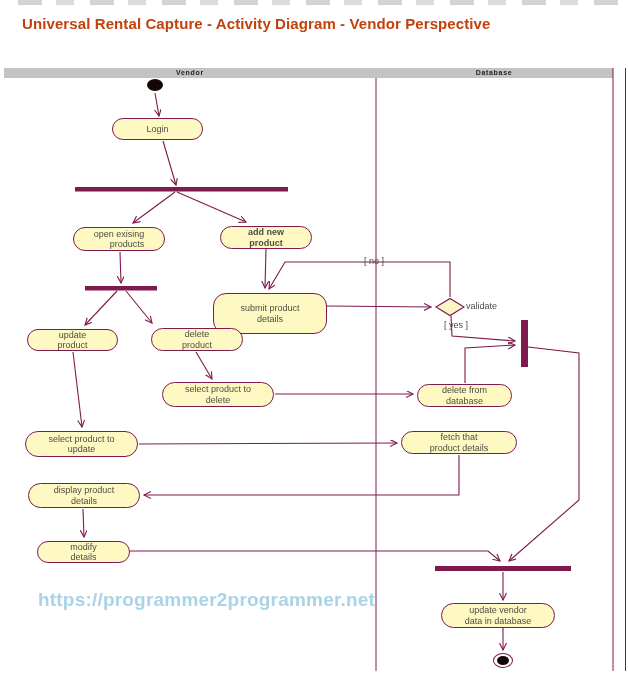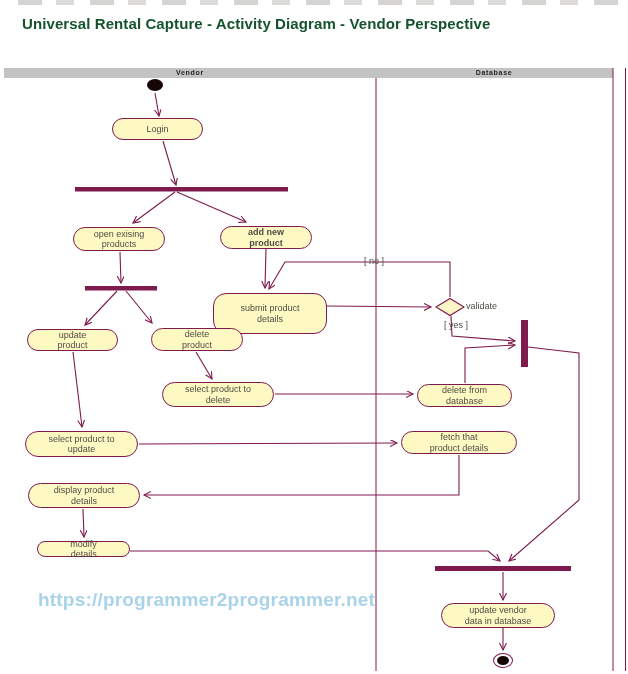--- a/index.html
+++ b/index.html
@@ -6,21 +6,21 @@
   #stage{
     position:relative;width:628px;height:674px;background:#ffffff;overflow:hidden;
     font-family:"Liberation Sans","DejaVu Sans",sans-serif;
   }
   
   #top-strip{
     position:absolute;left:18px;top:0;width:600px;height:5px;opacity:.55;
     background:repeating-linear-gradient(90deg,#b4b0ac 0 24px,transparent 24px 38px,#c2beba 38px 56px,transparent 56px 72px);
   }
   #title{
-    position:absolute;left:22px;top:15px;font-size:15px;font-weight:bold;color:#14532d;
+    position:absolute;left:22px;top:15px;font-size:15px;font-weight:bold;color:#c2410c;
     letter-spacing:.1px;white-space:nowrap;text-align:center;
   }
   #lane-bar{
     position:absolute;left:4px;top:68px;width:609px;height:10px;background:#c3c3c3;
   }
   .lane-label{
     position:absolute;top:0;height:10px;line-height:10px;font-size:7px;font-weight:bold;
     color:#222;letter-spacing:.7px;transform:translateX(-50%);
   }
   #svg-layer{position:absolute;left:0;top:0;z-index:1;}
@@ -104,41 +104,41 @@
       <path d="M503,572 L503,600" marker-end="url(#arw)"></path>
       <path d="M503,628 L503,650" marker-end="url(#arw)"></path>
     </g>
 
     <polygon points="436,307 450,298.5 464,307 450,315.5" fill="#fbf5c8" stroke="#7e1a4e" stroke-width="1.1"></polygon>
   </svg>
 
   <div class="node-start"></div>
 
   <div class="action" style="left:112px;top:118px;width:91px;height:22px;border-radius:11px;">Login</div>
-  <div class="action" style="left:73px;top:227px;width:92px;height:24px;border-radius:12px;">open exising
+  <div class="action" style="left:73px;top:227px;width:92px;height:24px;border-radius:12px;text-align:right;">open exising
 products</div>
   <div class="action" style="left:220px;top:226px;width:92px;height:23px;border-radius:12px;font-weight:bold;">add new
 product</div>
   <div class="action" style="left:213px;top:293px;width:114px;height:41px;border-radius:13px;">submit product
 details</div>
   <div class="action" style="left:27px;top:329px;width:91px;height:22px;border-radius:11px;">update
 product</div>
   <div class="action" style="left:151px;top:328px;width:92px;height:23px;border-radius:12px;">delete
 product</div>
   <div class="action" style="left:162px;top:382px;width:112px;height:25px;border-radius:13px;">select product to
 delete</div>
   <div class="action" style="left:25px;top:431px;width:113px;height:26px;border-radius:13px;">select product to
 update</div>
   <div class="action" style="left:417px;top:384px;width:95px;height:23px;border-radius:12px;">delete from
 database</div>
   <div class="action" style="left:401px;top:431px;width:116px;height:23px;border-radius:12px;">fetch  that
 product details</div>
   <div class="action" style="left:28px;top:483px;width:112px;height:25px;border-radius:13px;">display product
 details</div>
-  <div class="action" style="left:37px;top:541px;width:93px;height:16px;border-radius:11px;text-align:right;">modify
+  <div class="action" style="left:37px;top:541px;width:93px;height:22px;border-radius:11px;">modify
 details</div>
   <div class="action" style="left:441px;top:603px;width:114px;height:25px;border-radius:13px;">update vendor
 data in database</div>
 
   <div class="guard" style="left:466px;top:301px;">validate</div>
   <div class="guard" style="left:364px;top:256px;">[ no ]</div>
   <div class="guard" style="left:444px;top:320px;">[ yes ]</div>
 
   <div class="node-end">
     <div class="end-core"></div>

